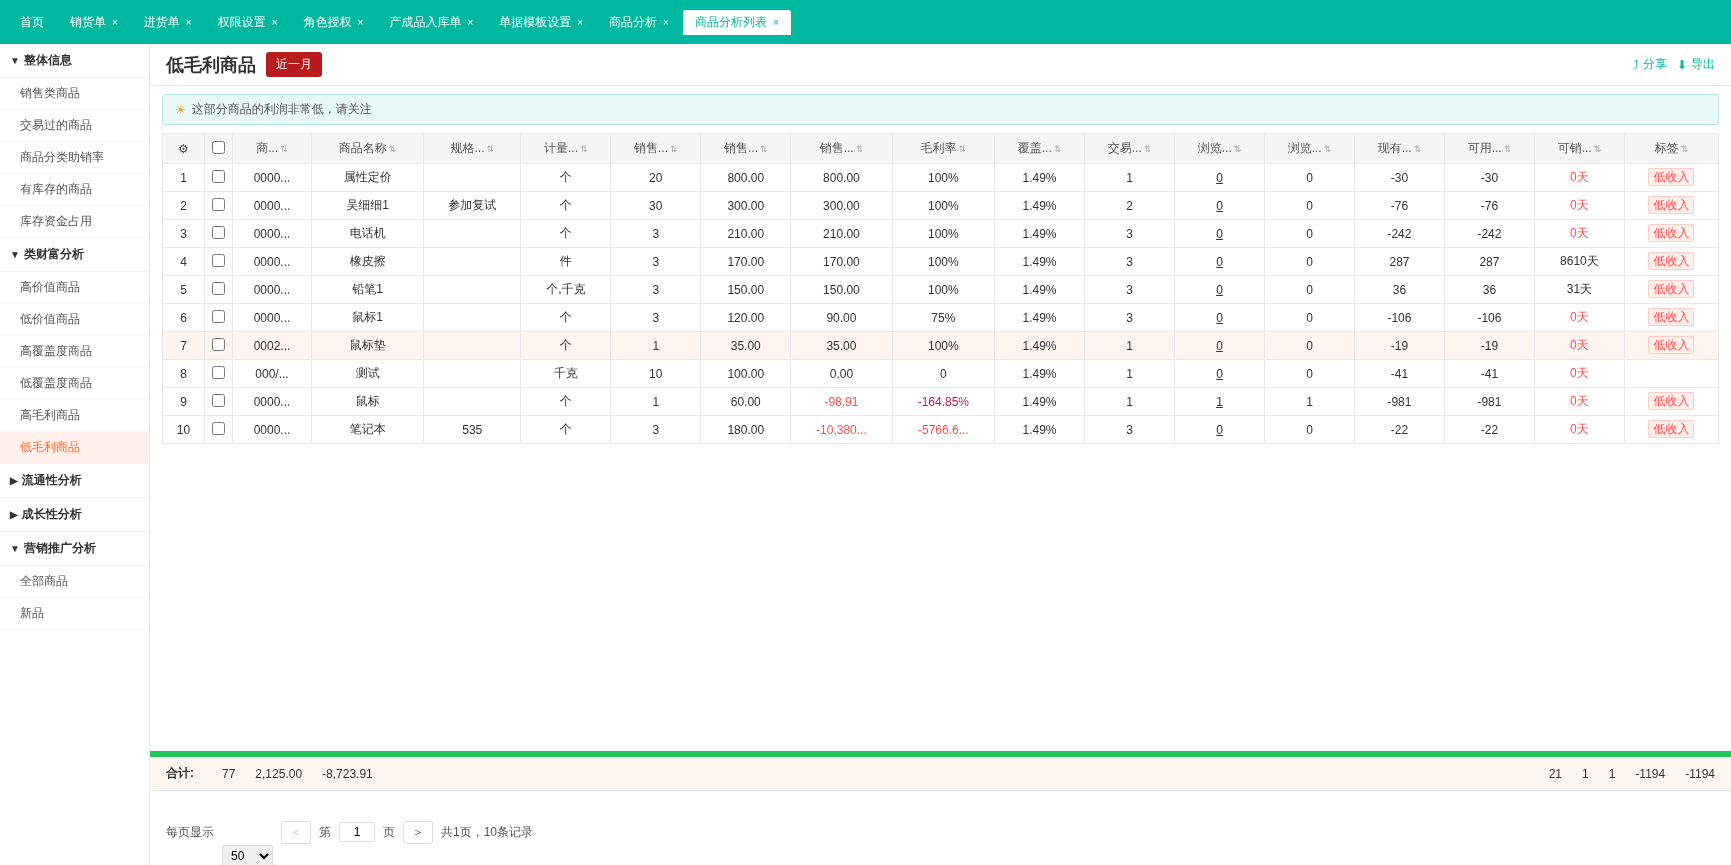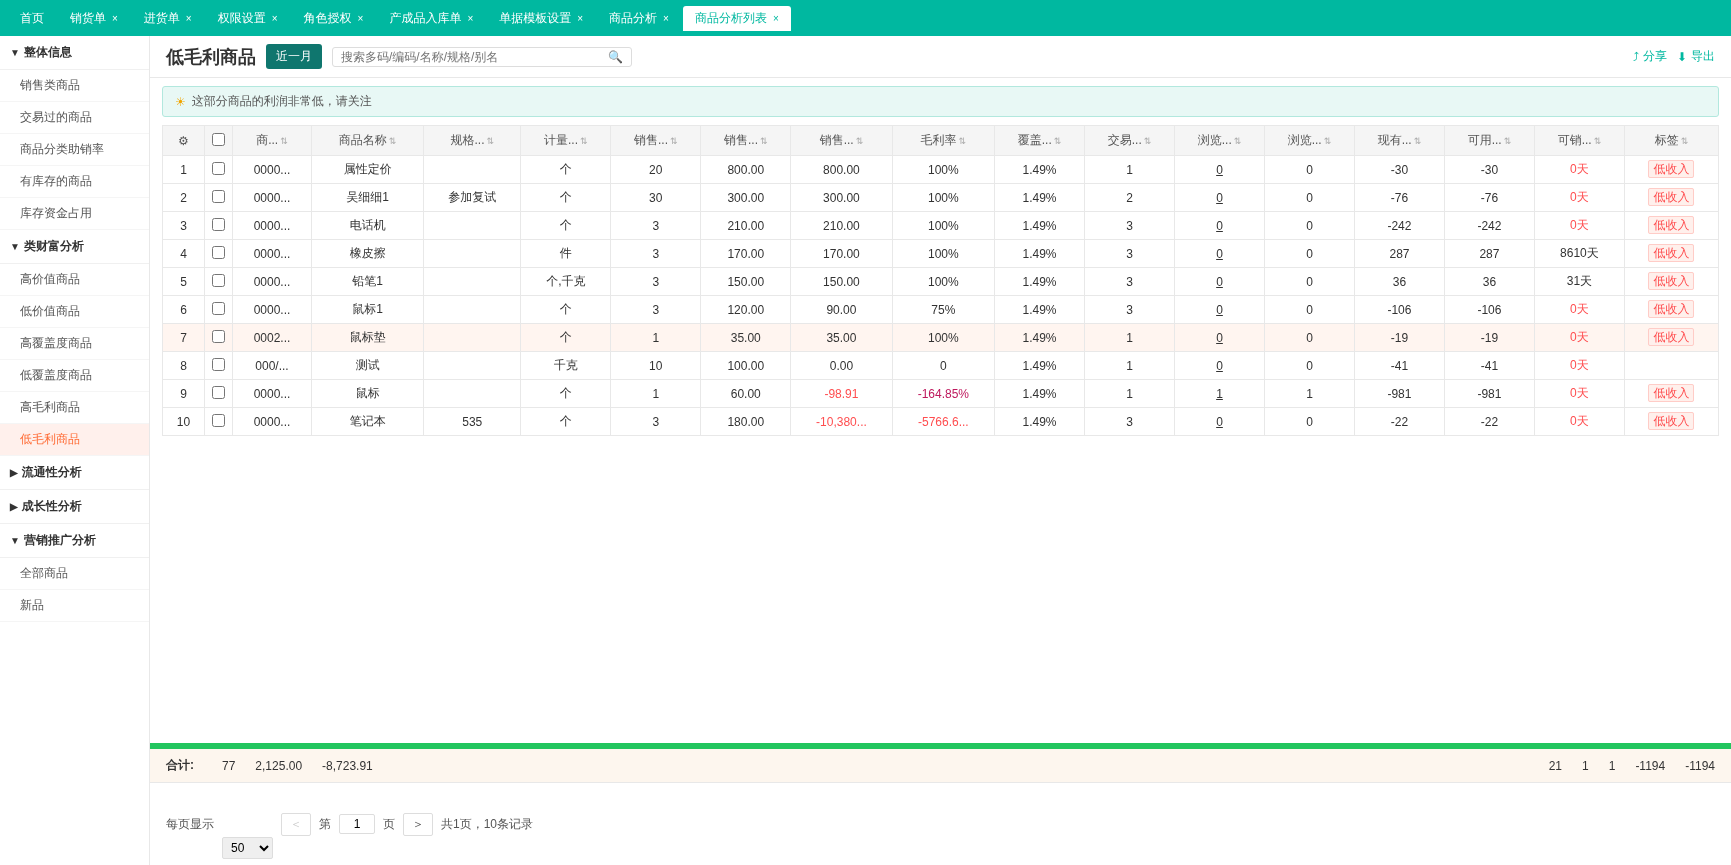--- a/index.html
+++ b/index.html
@@ -3,21 +3,21 @@
   <meta charset="utf-8">
   <style>
     * { box-sizing: border-box; margin: 0; padding: 0; font-family: 'Microsoft YaHei', Arial, sans-serif; font-size: 12px; }
     body { background: #f5f5f5; }
 
     
     .top-nav {
       background: #00b8a0;
       display: flex;
       align-items: center;
-      height: 36px;
+      height: 44px;
       padding: 0 8px;
       gap: 2px;
     }
     .nav-item {
       color: #fff;
       padding: 4px 12px;
       cursor: pointer;
       border-radius: 3px;
       white-space: nowrap;
       display: flex;
@@ -76,21 +76,21 @@
       padding: 8px 16px;
       border-bottom: 1px solid #e8e8e8;
       gap: 10px;
     }
     .page-title {
       font-size: 18px;
       font-weight: bold;
       color: #333;
     }
     .date-filter-btn {
-      background: #0f766e;
+      background: #b91c1c;
       color: #fff;
       border: none;
       padding: 4px 10px;
       border-radius: 3px;
       cursor: pointer;
       font-size: 12px;
     }
     .search-box {
       display: flex;
       align-items: center;
@@ -312,24 +312,20 @@
     </div>
     <div class="sidebar-item">全部商品</div>
     <div class="sidebar-item">新品</div>
   </div>
 
   <div class="content">
 
     <div class="content-header">
       <span class="page-title">低毛利商品</span>
       <button class="date-filter-btn">近一月</button>
-      <div class="search-box">
-        <input type="text" placeholder="搜索多码/编码/名称/规格/别名" style="">
-        <span class="search-icon">🔍</span>
-      </div>
       <div class="header-actions">
         <div class="action-btn">
           <span>⤴</span>
           <span>分享</span>
         </div>
         <div class="action-btn">
           <span>⬇</span>
           <span>导出</span>
         </div>
       </div>

